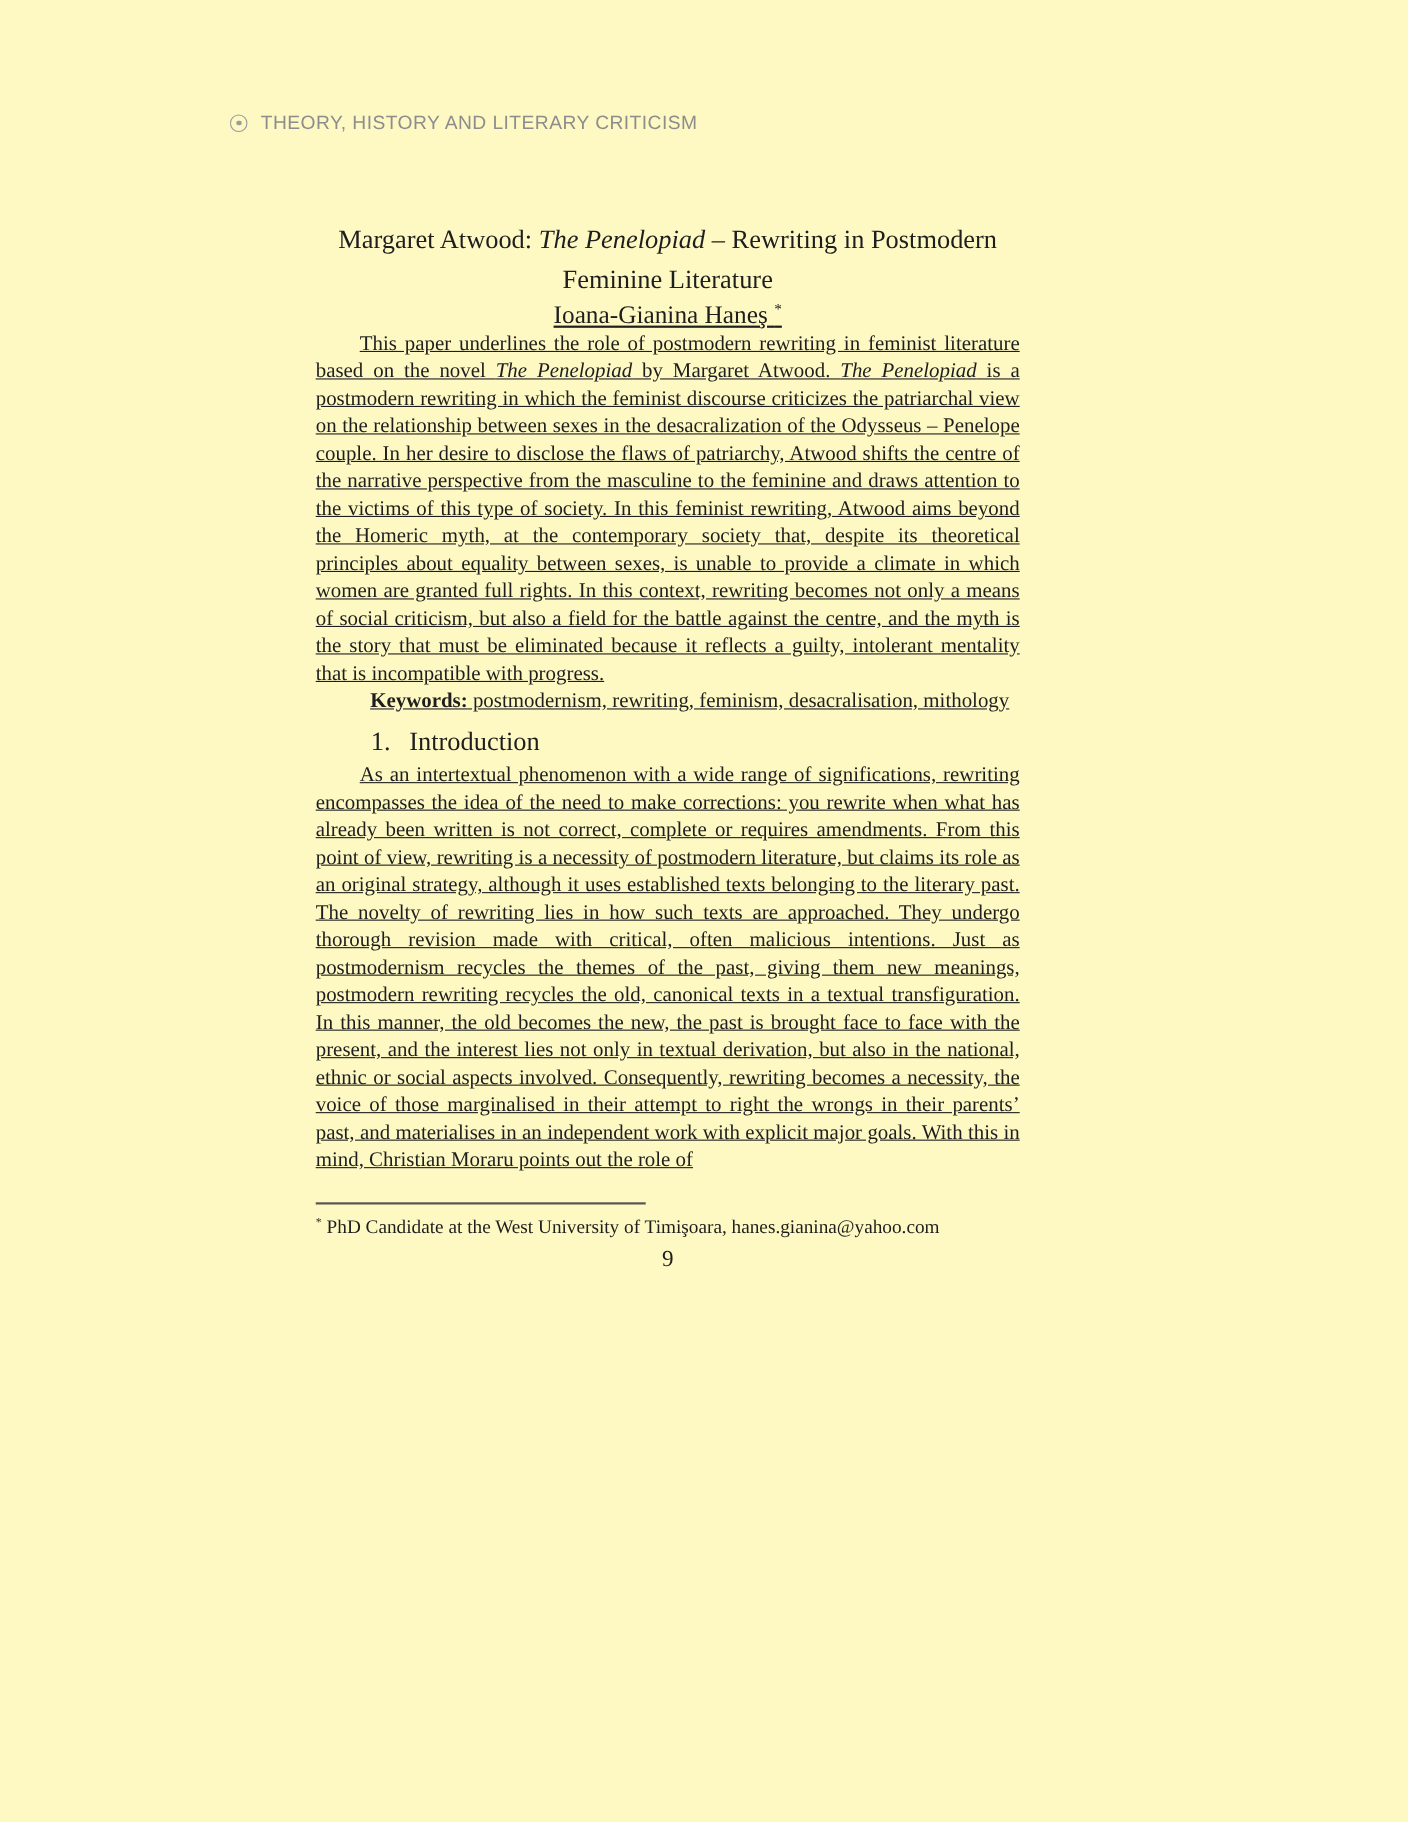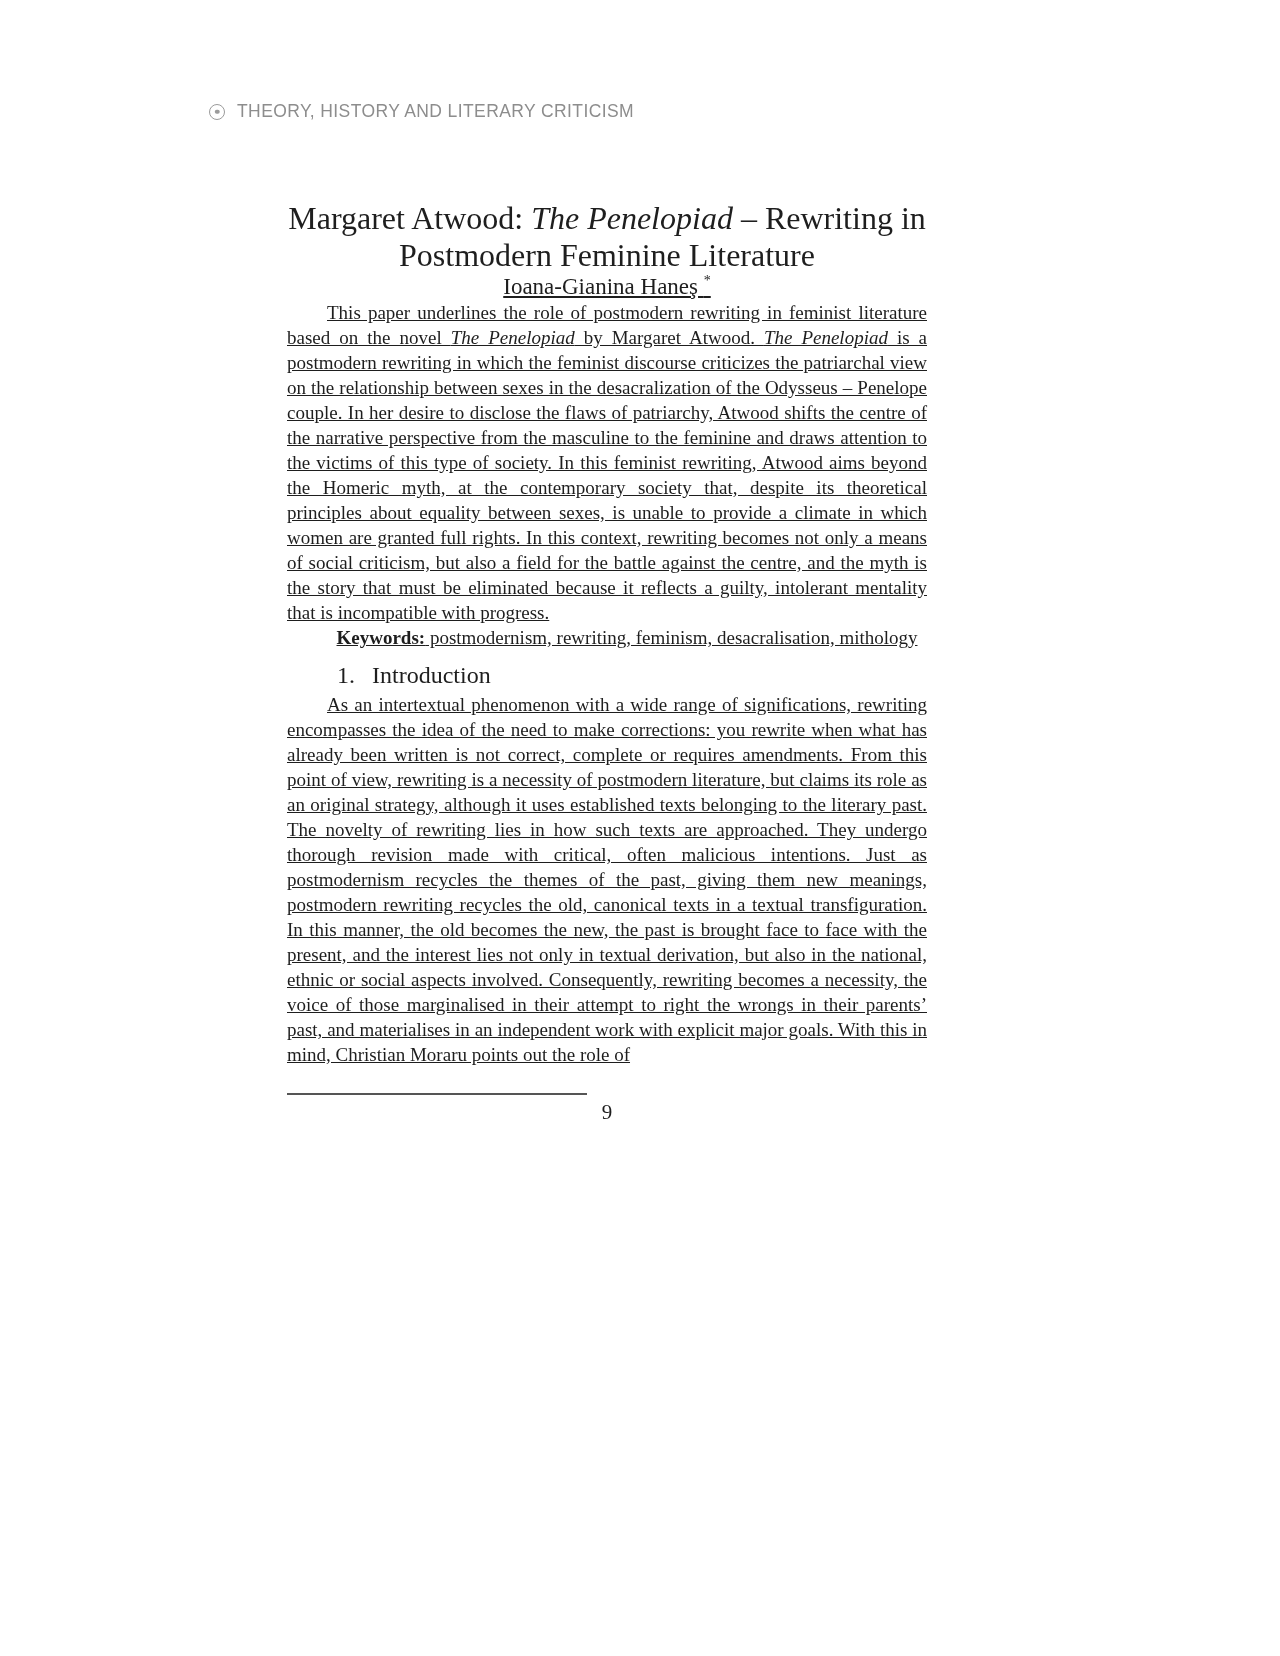--- a/index.html
+++ b/index.html
@@ -1,21 +1,21 @@
 <!DOCTYPE html>
 <html><head>
 <meta charset="utf-8">
 <style>
   html, body { margin: 0; padding: 0; background: #e8e8e8; }
   .page {
     position: relative;
     width: 1280px;
     height: 1656px;
     margin: 0 auto;
-    background: #ffffff;
+    background: #fef9c3;
     overflow: hidden;
   }
   .journal-header {
     position: absolute;
     top: 101px;
     left: 209px;
     display: flex;
     align-items: center;
     gap: 12px;
     color: #8d8d8d;
@@ -42,21 +42,21 @@
   .content {
     position: absolute;
     left: 287px;
     top: 0;
     width: 640px;
     font-family: "Liberation Serif", serif;
     color: #1e1e1e;
   }
   .title {
     margin: 200px 0 0 0;
-    font-size: 32px;
+    font-size: 24px;
     font-weight: 400;
     line-height: 37px;
     text-align: center;
   }
   .author {
     font-size: 23px;
     text-align: center;
     text-decoration: underline;
   }
   .author sup { font-size: 14px; }
@@ -136,17 +136,18 @@
     <p class="para keywords"><span class="bold">Keywords:</span><span> postmodernism, rewriting, feminism, desacralisation, mithology</span></p>
 
     <div class="section-heading">
       <span class="sec-num">1.</span><span class="sec-title">Introduction</span>
     </div>
 
     <p class="para intro">As an intertextual phenomenon with a wide range of significations, rewriting encompasses the idea of the need to make corrections: you rewrite when what has already been written is not correct, complete or requires amendments. From this point of view, rewriting is a necessity of postmodern literature, but claims its role as an original strategy, although it uses established texts belonging to the literary past. The novelty of rewriting lies in how such texts are approached. They undergo thorough revision made with critical, often malicious intentions. Just as postmodernism recycles the themes of the past, giving them new meanings, postmodern rewriting recycles the old, canonical texts in a textual transfiguration. In this manner, the old becomes the new, the past is brought face to face with the present, and the interest lies not only in textual derivation, but also in the national, ethnic or social aspects involved. Consequently, rewriting becomes a necessity, the voice of those marginalised in their attempt to right the wrongs in their parents’ past, and materialises in an independent work with explicit major goals. With this in mind, Christian Moraru points out the role of</p>
 
     <div class="footnote-rule"></div>
 
+    <div class="footnote"><sup>*</sup><span> PhD Candidate at the West University of Timişoara, hanes.gianina@yahoo.com</span></div>
 
     <div class="page-number">9</div>
 
   </main>
 </div>
 
 </body></html>

